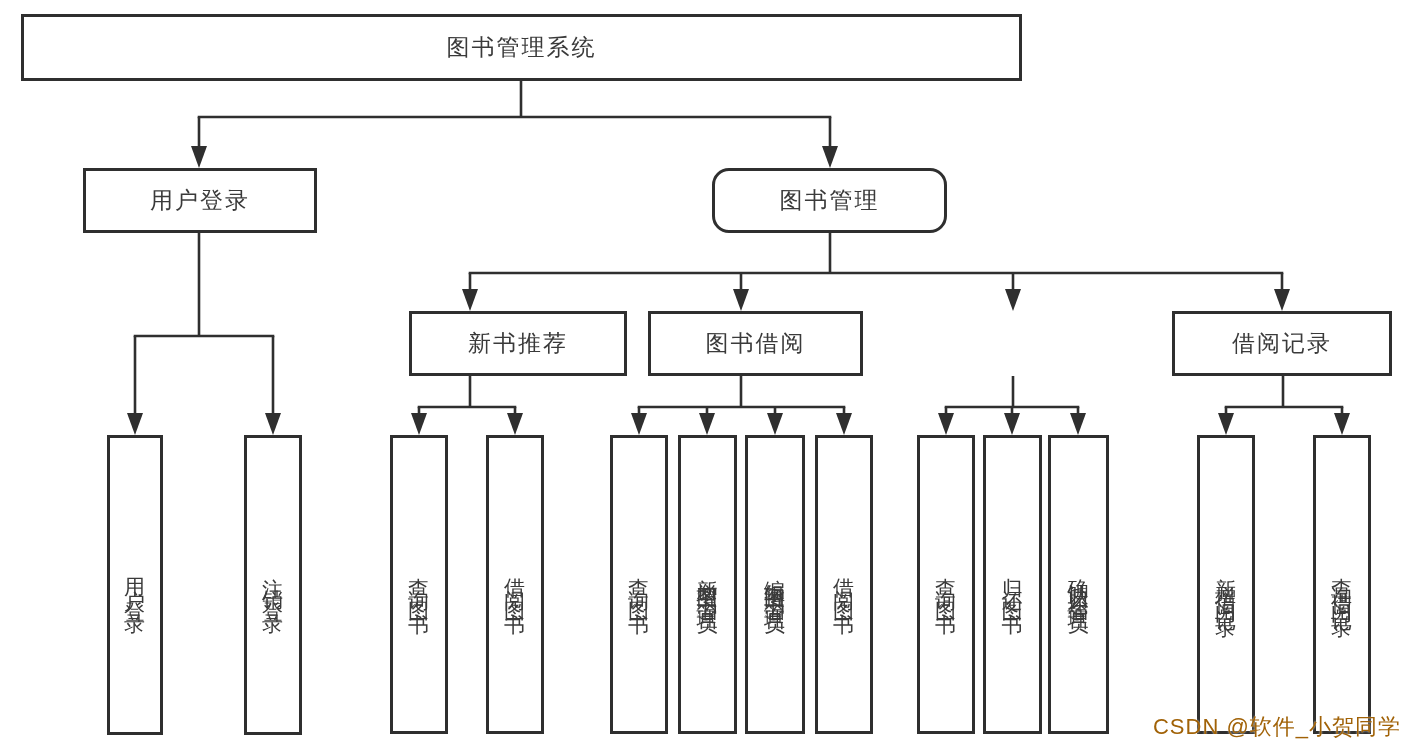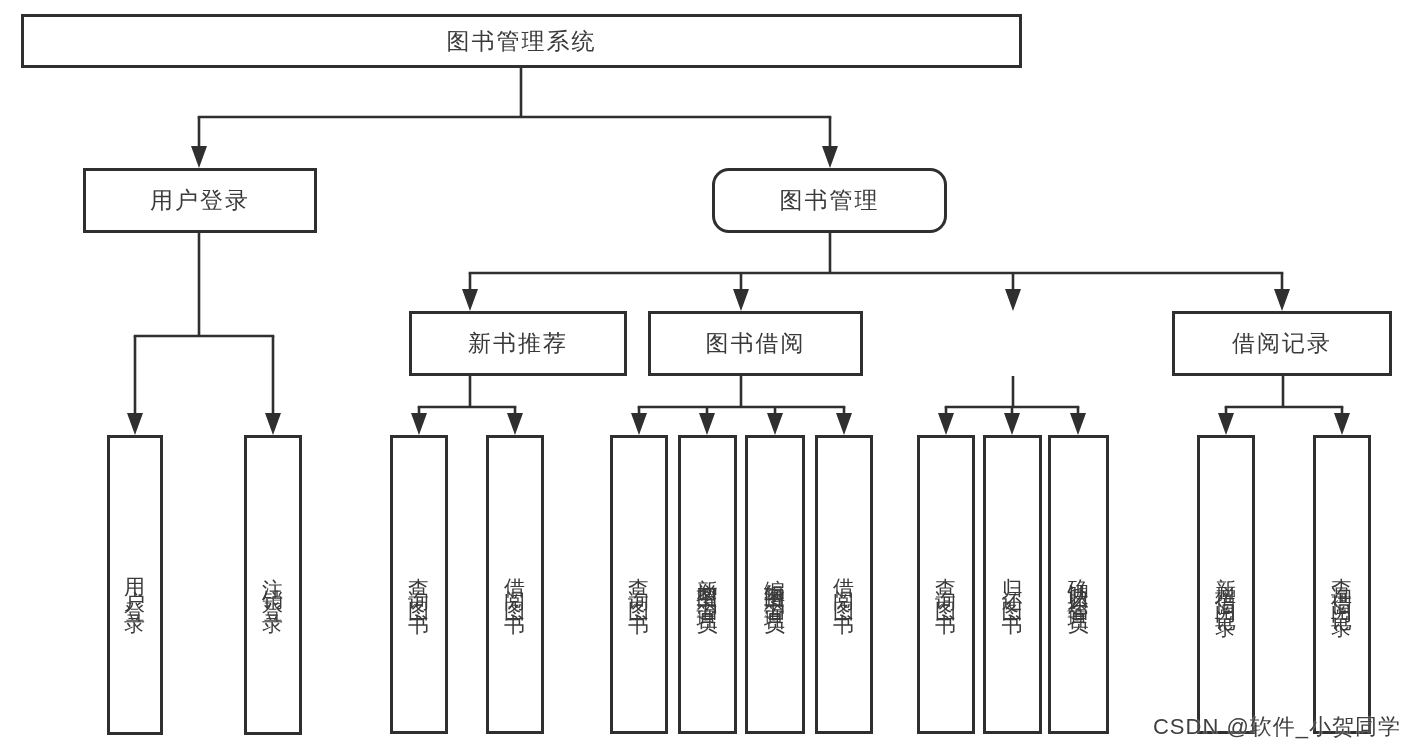--- a/index.html
+++ b/index.html
@@ -33,21 +33,21 @@
     white-space: nowrap;
   }
   .leaf .v-label.long { letter-spacing: 5px; font-size: 21px; }
   .leaf .v-label.mid  { letter-spacing: 8px; }
   #watermark {
     position: absolute;
     right: 4px;
     top: 712px;
     z-index: 5;
     font-size: 22px;
-    color: #404040;
+    color: #a16207;
     letter-spacing: 1px;
     text-shadow: 0 0 2px rgba(255,255,255,0.9);
     white-space: nowrap;
   }
 </style>
 </head>
 <body>
 
 <div id="stage">
 
@@ -106,21 +106,21 @@
     <polygon points="1070,413 1086,413 1078,435" stroke="none"></polygon>
 
     <line x1="1283" y1="376" x2="1283" y2="407"></line>
     <line x1="1224.7" y1="407" x2="1343.3" y2="407"></line>
     <line x1="1226" y1="407" x2="1226" y2="416"></line>
     <polygon points="1218,413 1234,413 1226,435" stroke="none"></polygon>
     <line x1="1342" y1="407" x2="1342" y2="416"></line>
     <polygon points="1334,413 1350,413 1342,435" stroke="none"></polygon>
   </svg>
 
-  <div class="node root-box" style="left:21px; top:14px; width:1001px; height:54px;">
+  <div class="node root-box" style="left:21px; top:14px; width:1001px; height:67px;">
     <span>图书管理系统</span>
   </div>
 
   <div class="node h-label" style="left:83px; top:168px; width:234px; height:65px;">
     <span>用户登录</span>
   </div>
   <div class="node h-label" style="left:712px; top:168px; width:235px; height:65px;border-radius:17px;">
     <span>图书管理</span>
   </div>
 

